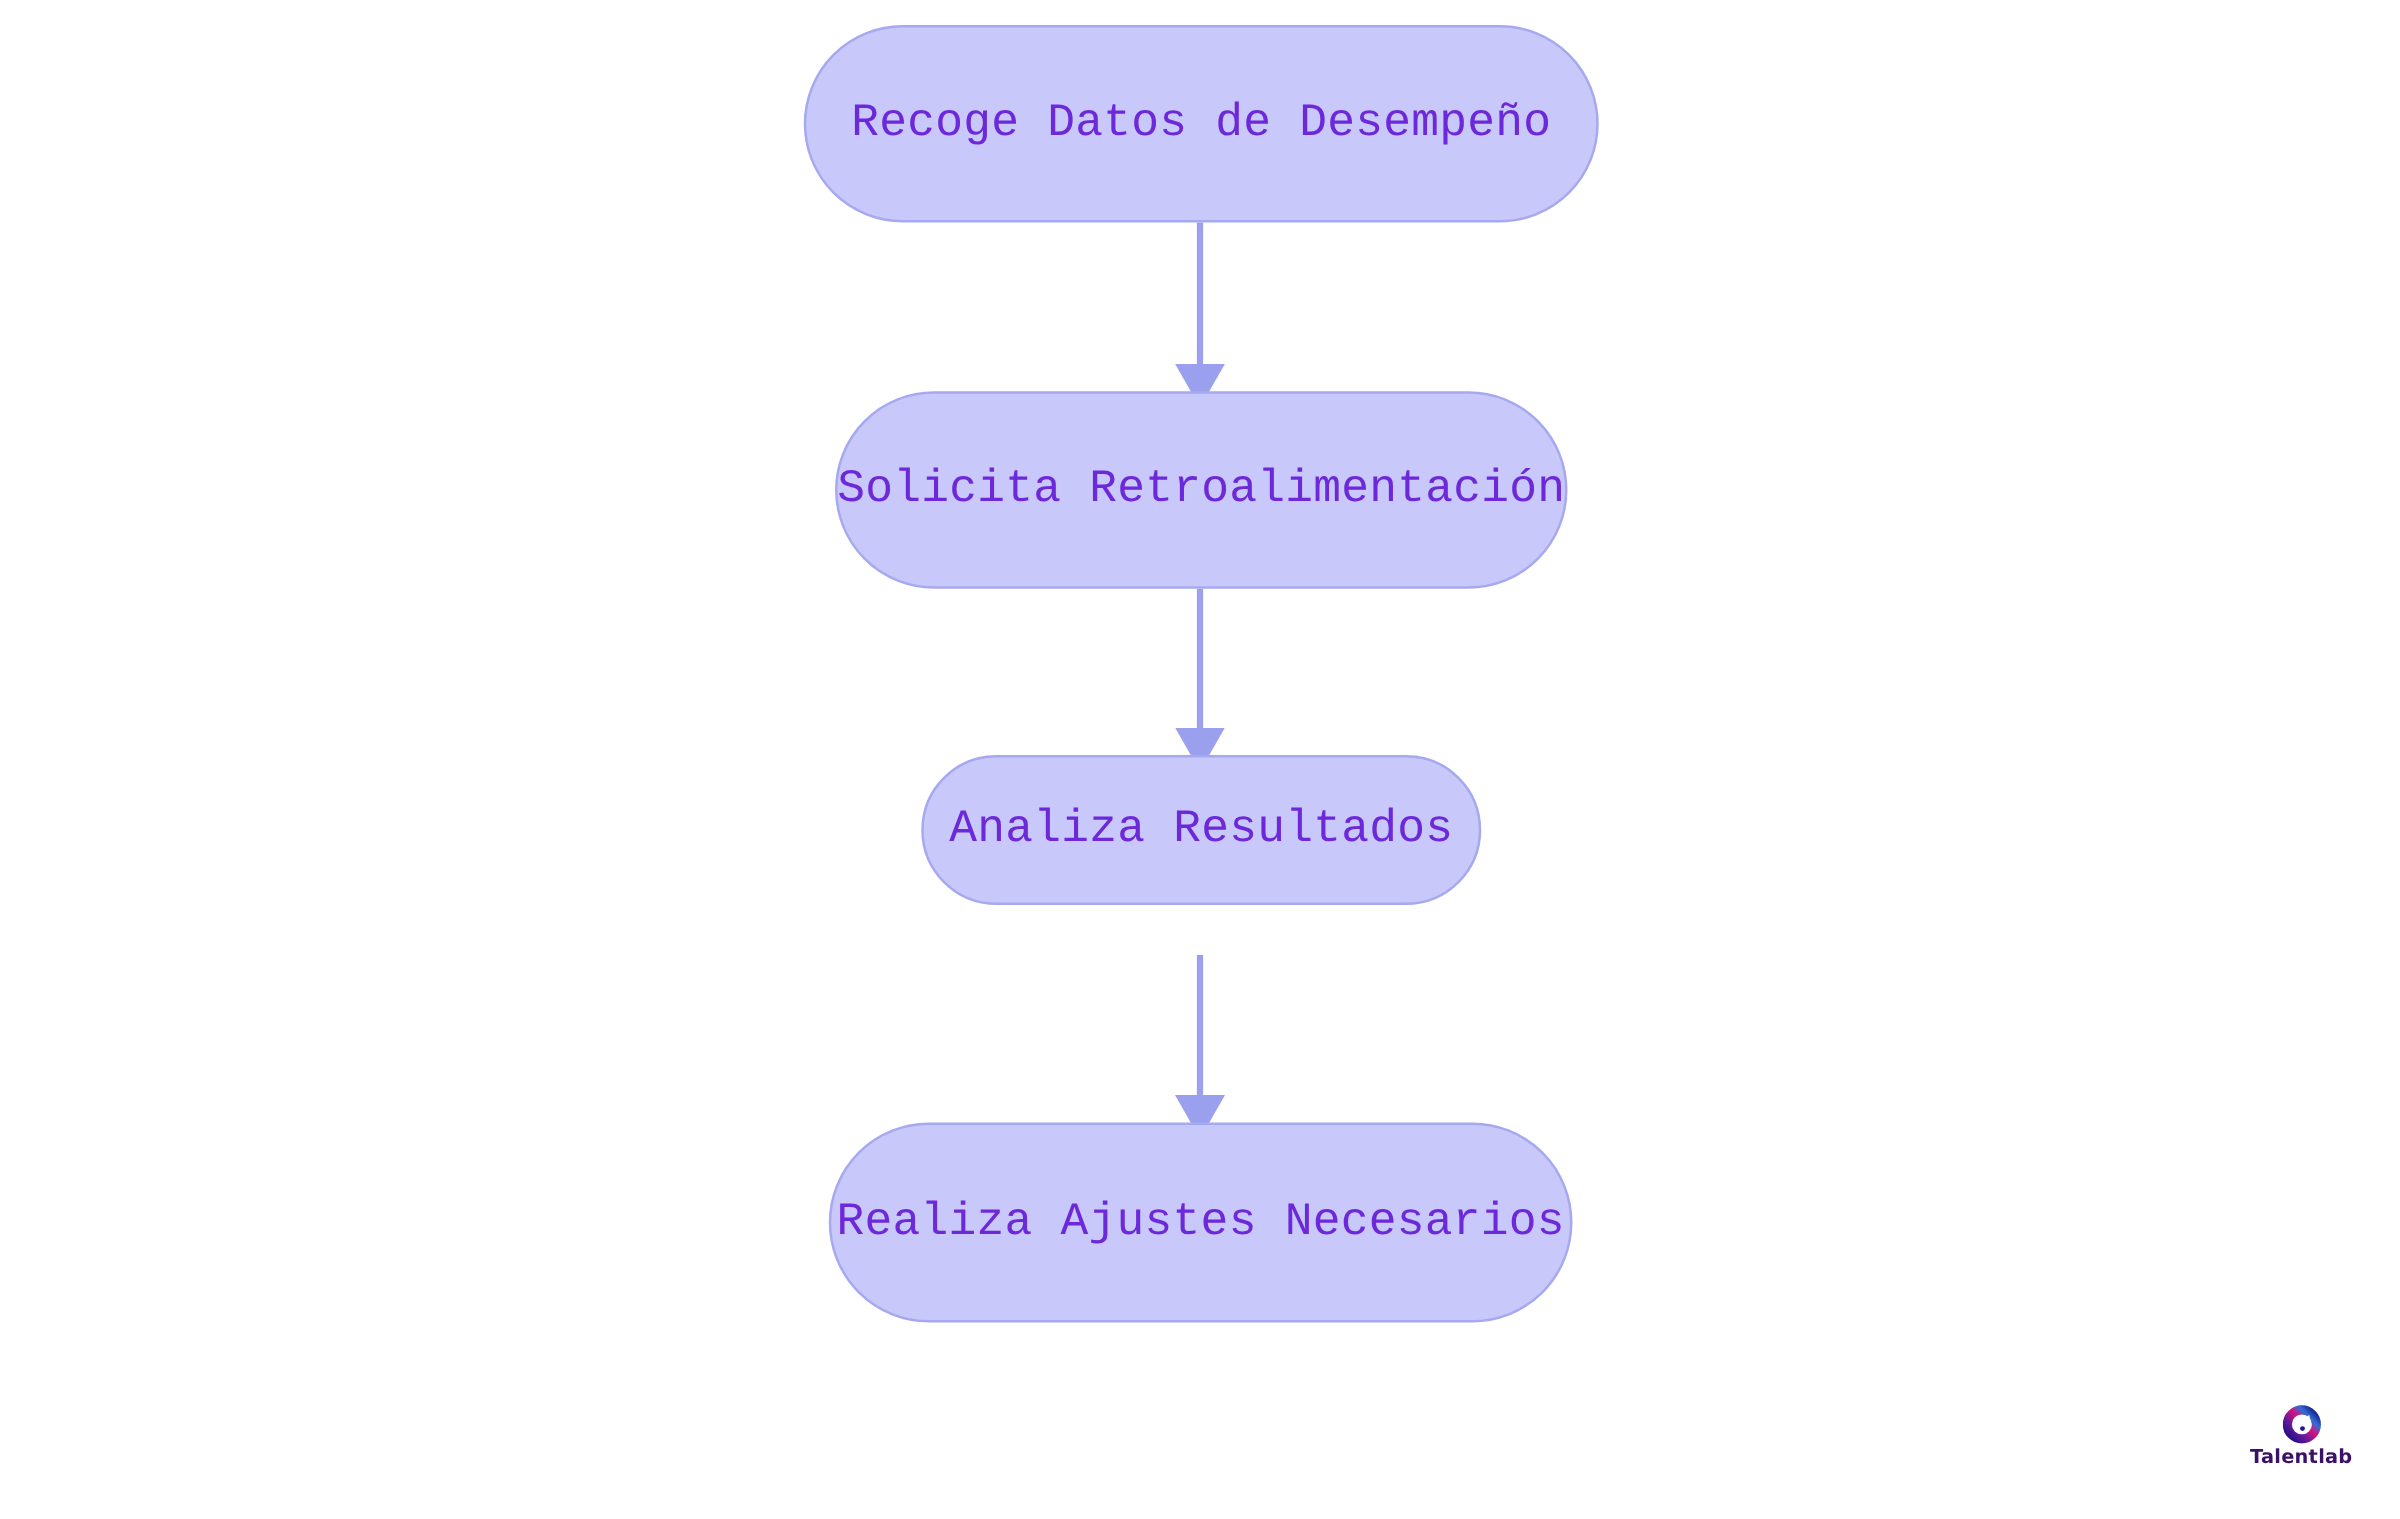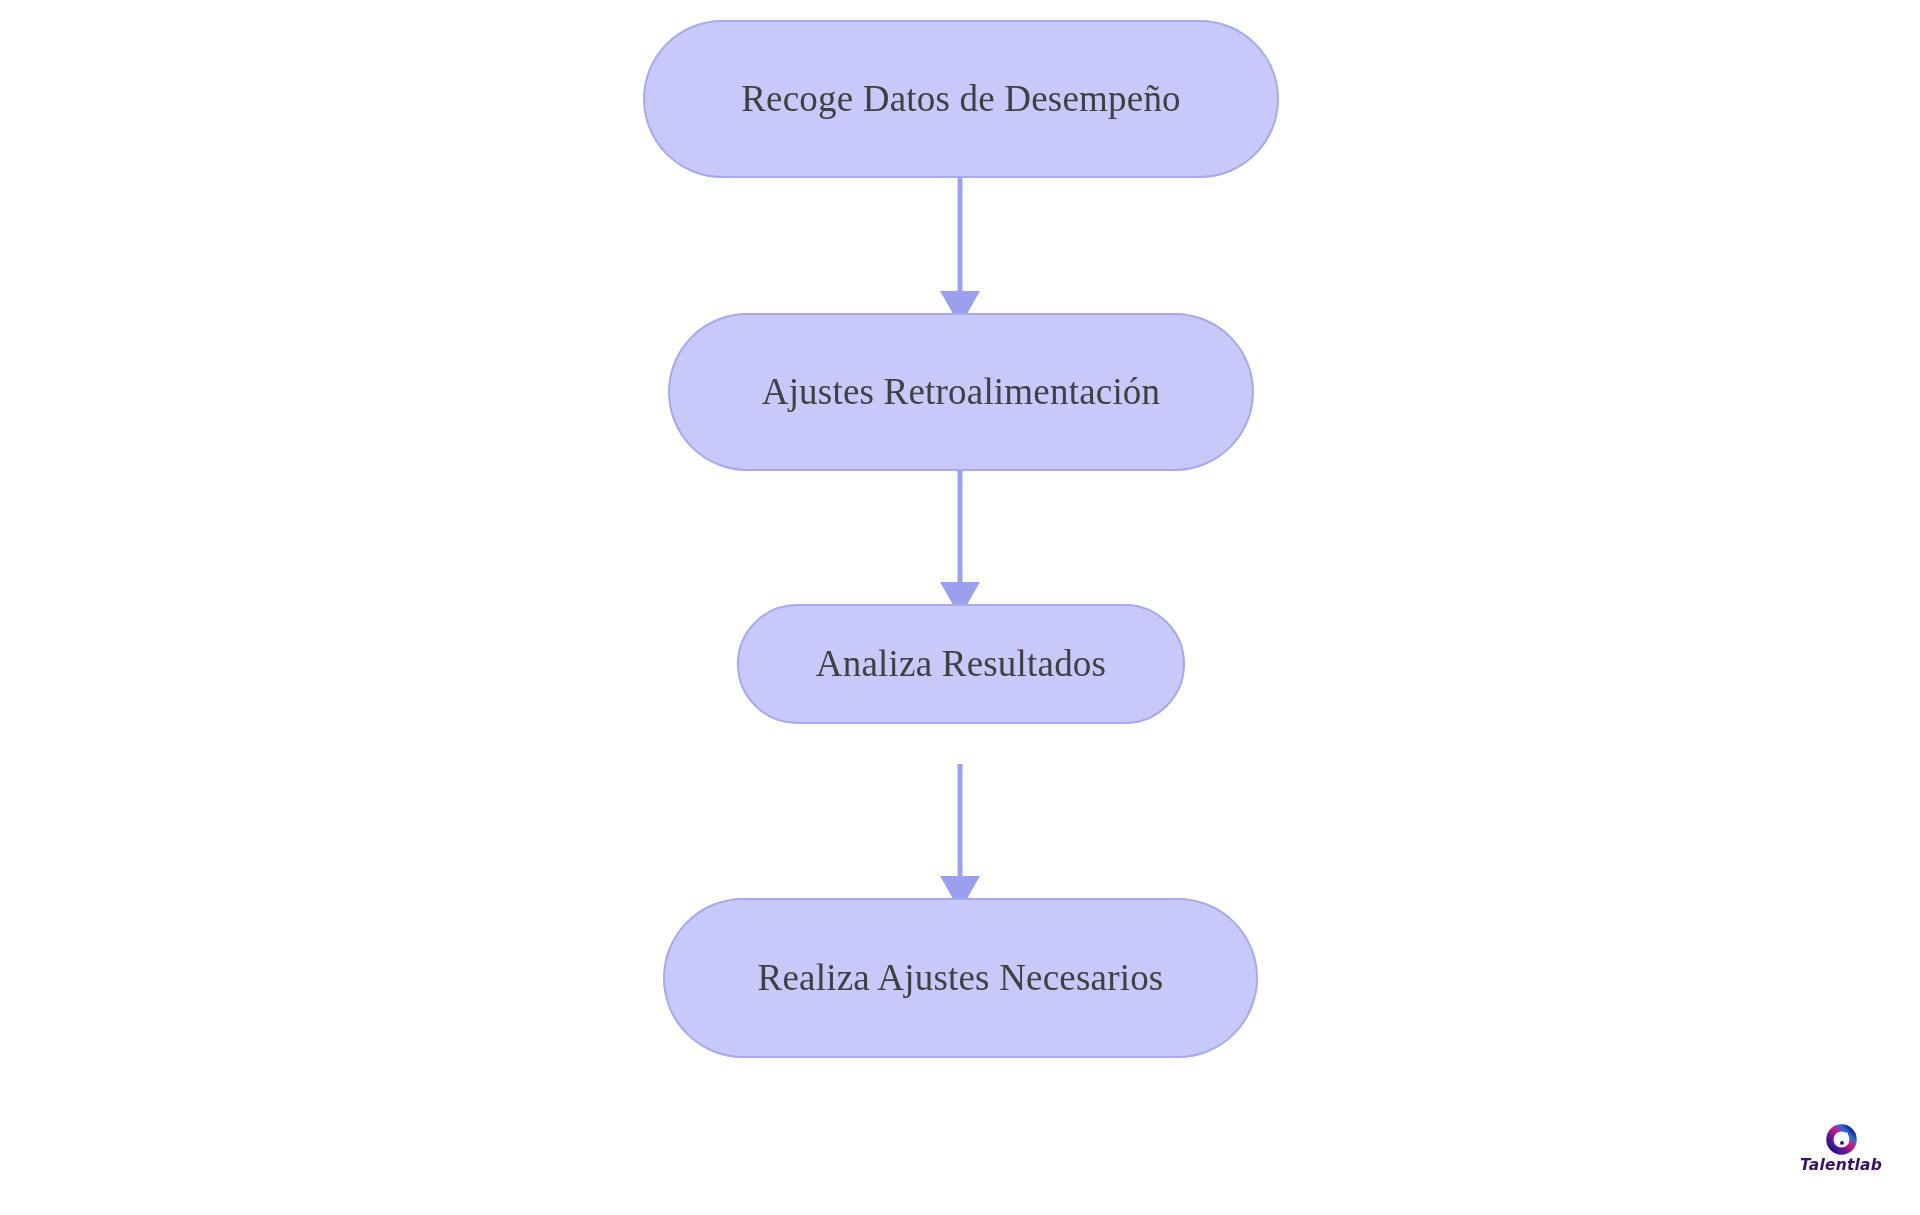--- a/index.html
+++ b/index.html
@@ -29,27 +29,27 @@
     box-sizing: border-box;
     background: #c8c9fa;
     border: 2px solid #a6a9ef;
     border-radius: 90px;
     display: flex;
     align-items: center;
     justify-content: center;
     text-align: center;
   }
   .node-label {
-    color: #404040;
+    color: #6d28d9;
     font-size: 37px;
     font-weight: 400;
     letter-spacing: 0.2px;
     line-height: 1.2;
     white-space: nowrap;
-    font-family: Liberation Serif, serif;
+    font-family: Liberation Mono, monospace;
   }
 
   .node-1 { left: 643px;  top: 20px;   width: 636px; height: 158px; }
   .node-2 { left: 668px;  top: 313px;  width: 586px; height: 158px; }
   .node-3 { left: 737px;  top: 604px;  width: 448px; height: 120px; }
   .node-4 { left: 663px;  top: 898px;  width: 595px; height: 160px; }
 
   
   .connector {
     position: absolute;
@@ -80,21 +80,20 @@
   }
   .brand-name {
     margin-top: 3px;
     font-family: "DejaVu Sans", sans-serif;
     font-size: 15.5px;
     font-weight: 700;
     color: #3b1066;
     letter-spacing: 0.2px;
     line-height: 1;
     white-space: nowrap;
-    font-style: italic;
   }
 </style>
 </head>
 <body>
 
 <div id="flowchart-canvas">
 
   <svg class="connector" viewBox="0 0 1920 1215" xmlns="http://www.w3.org/2000/svg">
     <defs>
       <marker id="arrowhead" markerWidth="8" markerHeight="8" refX="1.2" refY="4" orient="auto" markerUnits="strokeWidth">
@@ -107,21 +106,21 @@
     <line x1="960" y1="471" x2="960" y2="588" stroke="#9aa0ee" stroke-width="5" marker-end="url(#arrowhead)"></line>
 
     <line x1="960" y1="764" x2="960" y2="882" stroke="#9aa0ee" stroke-width="5" marker-end="url(#arrowhead)"></line>
   </svg>
 
   <div class="node node-1">
     <span class="node-label">Recoge Datos de Desempeño</span>
   </div>
 
   <div class="node node-2">
-    <span class="node-label">Ajustes Retroalimentación</span>
+    <span class="node-label">Solicita Retroalimentación</span>
   </div>
 
   <div class="node node-3">
     <span class="node-label">Analiza Resultados</span>
   </div>
 
   <div class="node node-4">
     <span class="node-label">Realiza Ajustes Necesarios</span>
   </div>
 

